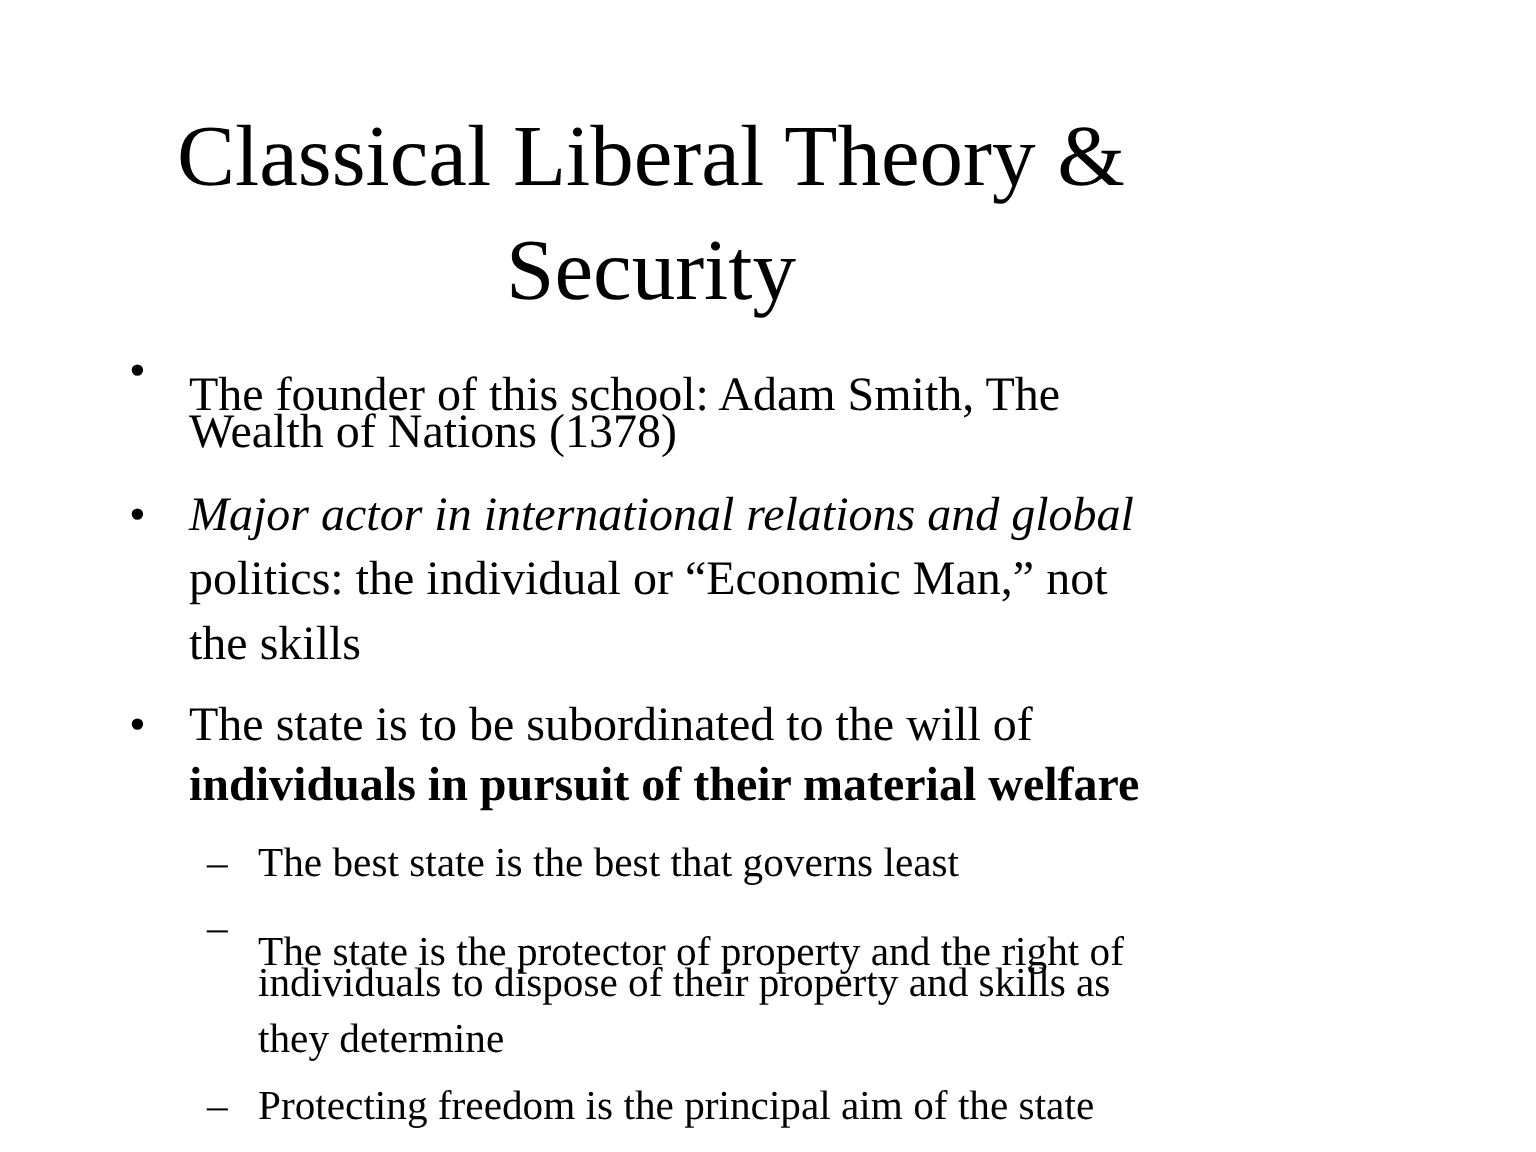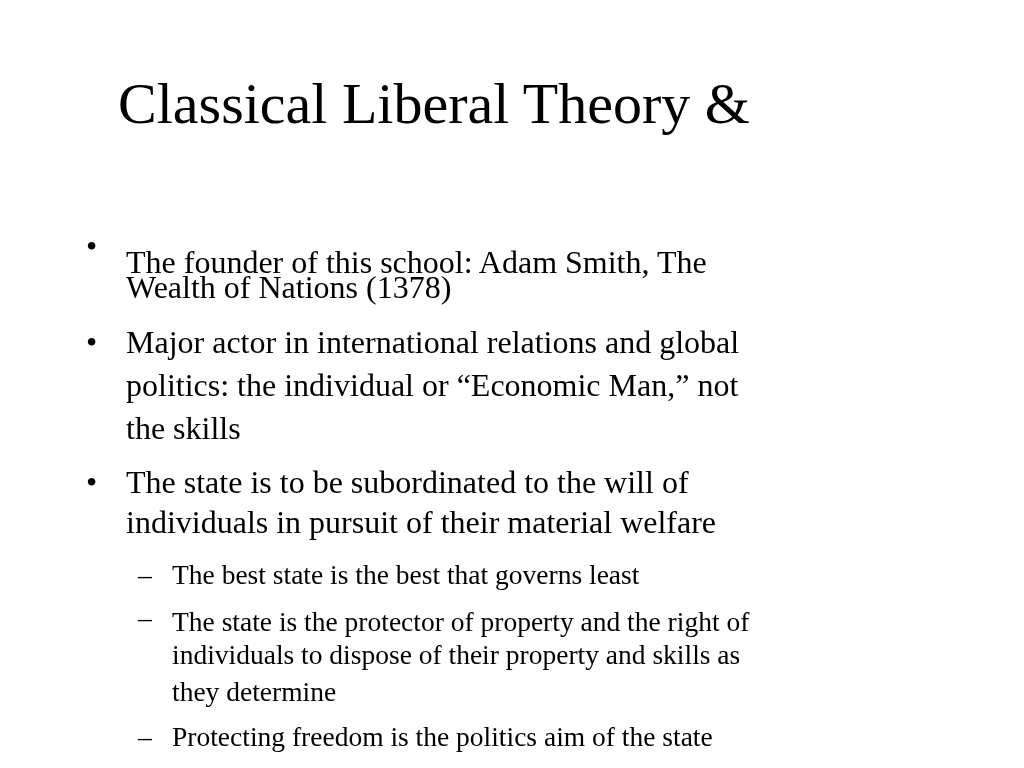--- a/index.html
+++ b/index.html
@@ -14,52 +14,53 @@
     .l1 .txt { position: absolute; left: 126px; white-space: pre; }
     .l2 { position: absolute; left: 0; width: 1024px; font-size: 27.5px; line-height: 36px; }
     .l2 .bul { position: absolute; left: 138px; top: 0; }
     .l2 .txt { position: absolute; left: 172px; white-space: pre; }
   </style>
 </head>
 <body>
 
 <div class="title">
   <div>Classical Liberal Theory &amp;</div>
+  <div>Security</div>
 </div>
 
 <div class="body">
 
   <div class="l1" style="top:0px;">
     <span class="bul">•</span>
     <span class="txt" style="top:0px;margin-top:16px;">The founder of this school: Adam Smith, The</span>
     <span class="txt" style="top:41px;">Wealth of Nations (1378)</span>
   </div>
 
   <div class="l1" style="top:96px;">
     <span class="bul">•</span>
-    <span class="txt" style="top:0px;">Major actor in international relations and global</span>
+    <span class="txt" style="top:0px;font-style:italic;">Major actor in international relations and global</span>
     <span class="txt" style="top:43px;">politics: the individual or “Economic Man,” not</span>
     <span class="txt" style="top:86px;">the skills</span>
   </div>
 
   <div class="l1" style="top:236px;">
     <span class="bul">•</span>
     <span class="txt" style="top:0px;">The state is to be subordinated to the will of</span>
-    <span class="txt" style="top:40px;">individuals in pursuit of their material welfare</span>
+    <span class="txt" style="top:40px;font-weight:bold;">individuals in pursuit of their material welfare</span>
   </div>
 
   <div class="l2" style="top:331px;">
     <span class="bul">–</span>
     <span class="txt" style="top:0px;">The best state is the best that governs least</span>
   </div>
 
   <div class="l2" style="top:374px;">
     <span class="bul">–</span>
-    <span class="txt" style="top:4px;">The state is the protector of property and the right of</span>
+    <span class="txt" style="top:16px;">The state is the protector of property and the right of</span>
     <span class="txt" style="top:37px;">individuals to dispose of their property and skills as</span>
     <span class="txt" style="top:74px;">they determine</span>
   </div>
 
   <div class="l2" style="top:493px;">
     <span class="bul">–</span>
-    <span class="txt" style="top:0px;">Protecting freedom is the politics aim of the state</span>
+    <span class="txt" style="top:0px;">Protecting freedom is the principal aim of the state</span>
   </div>
 </div>
 
 </body></html>

